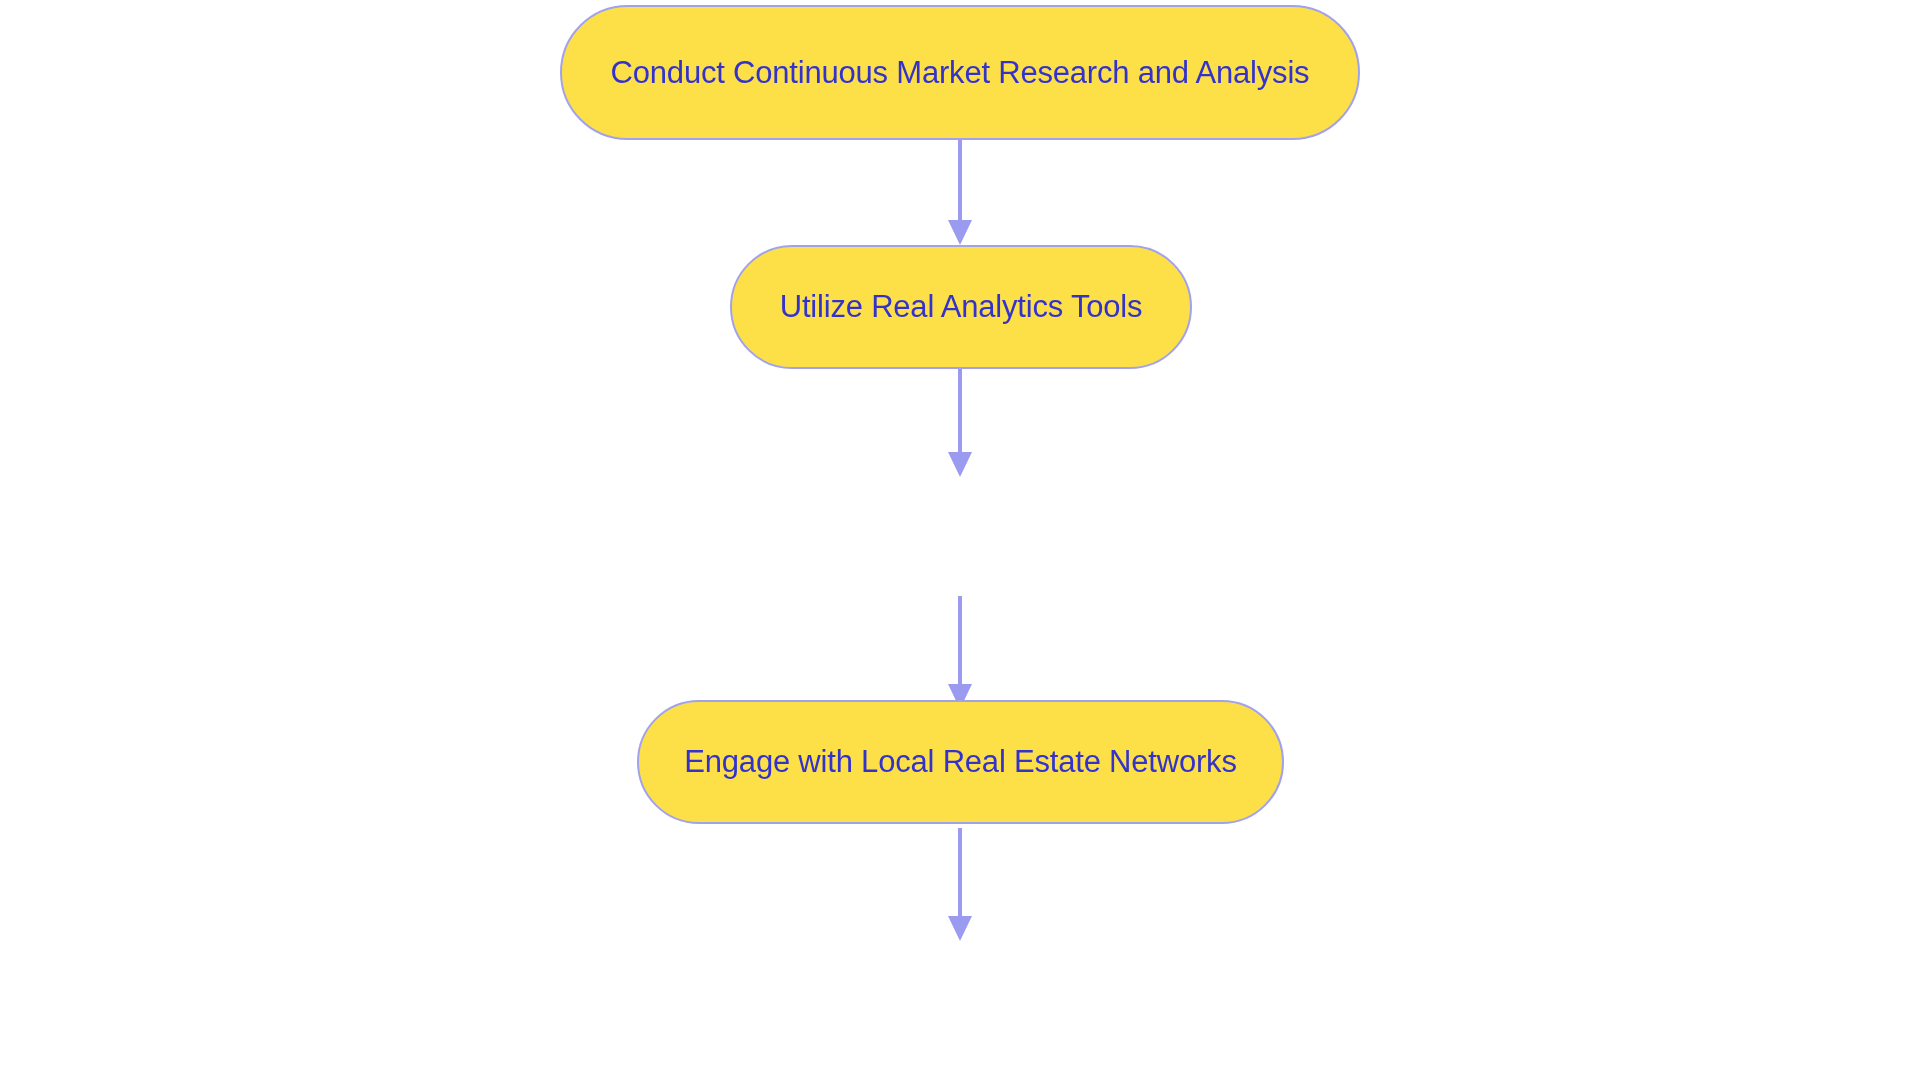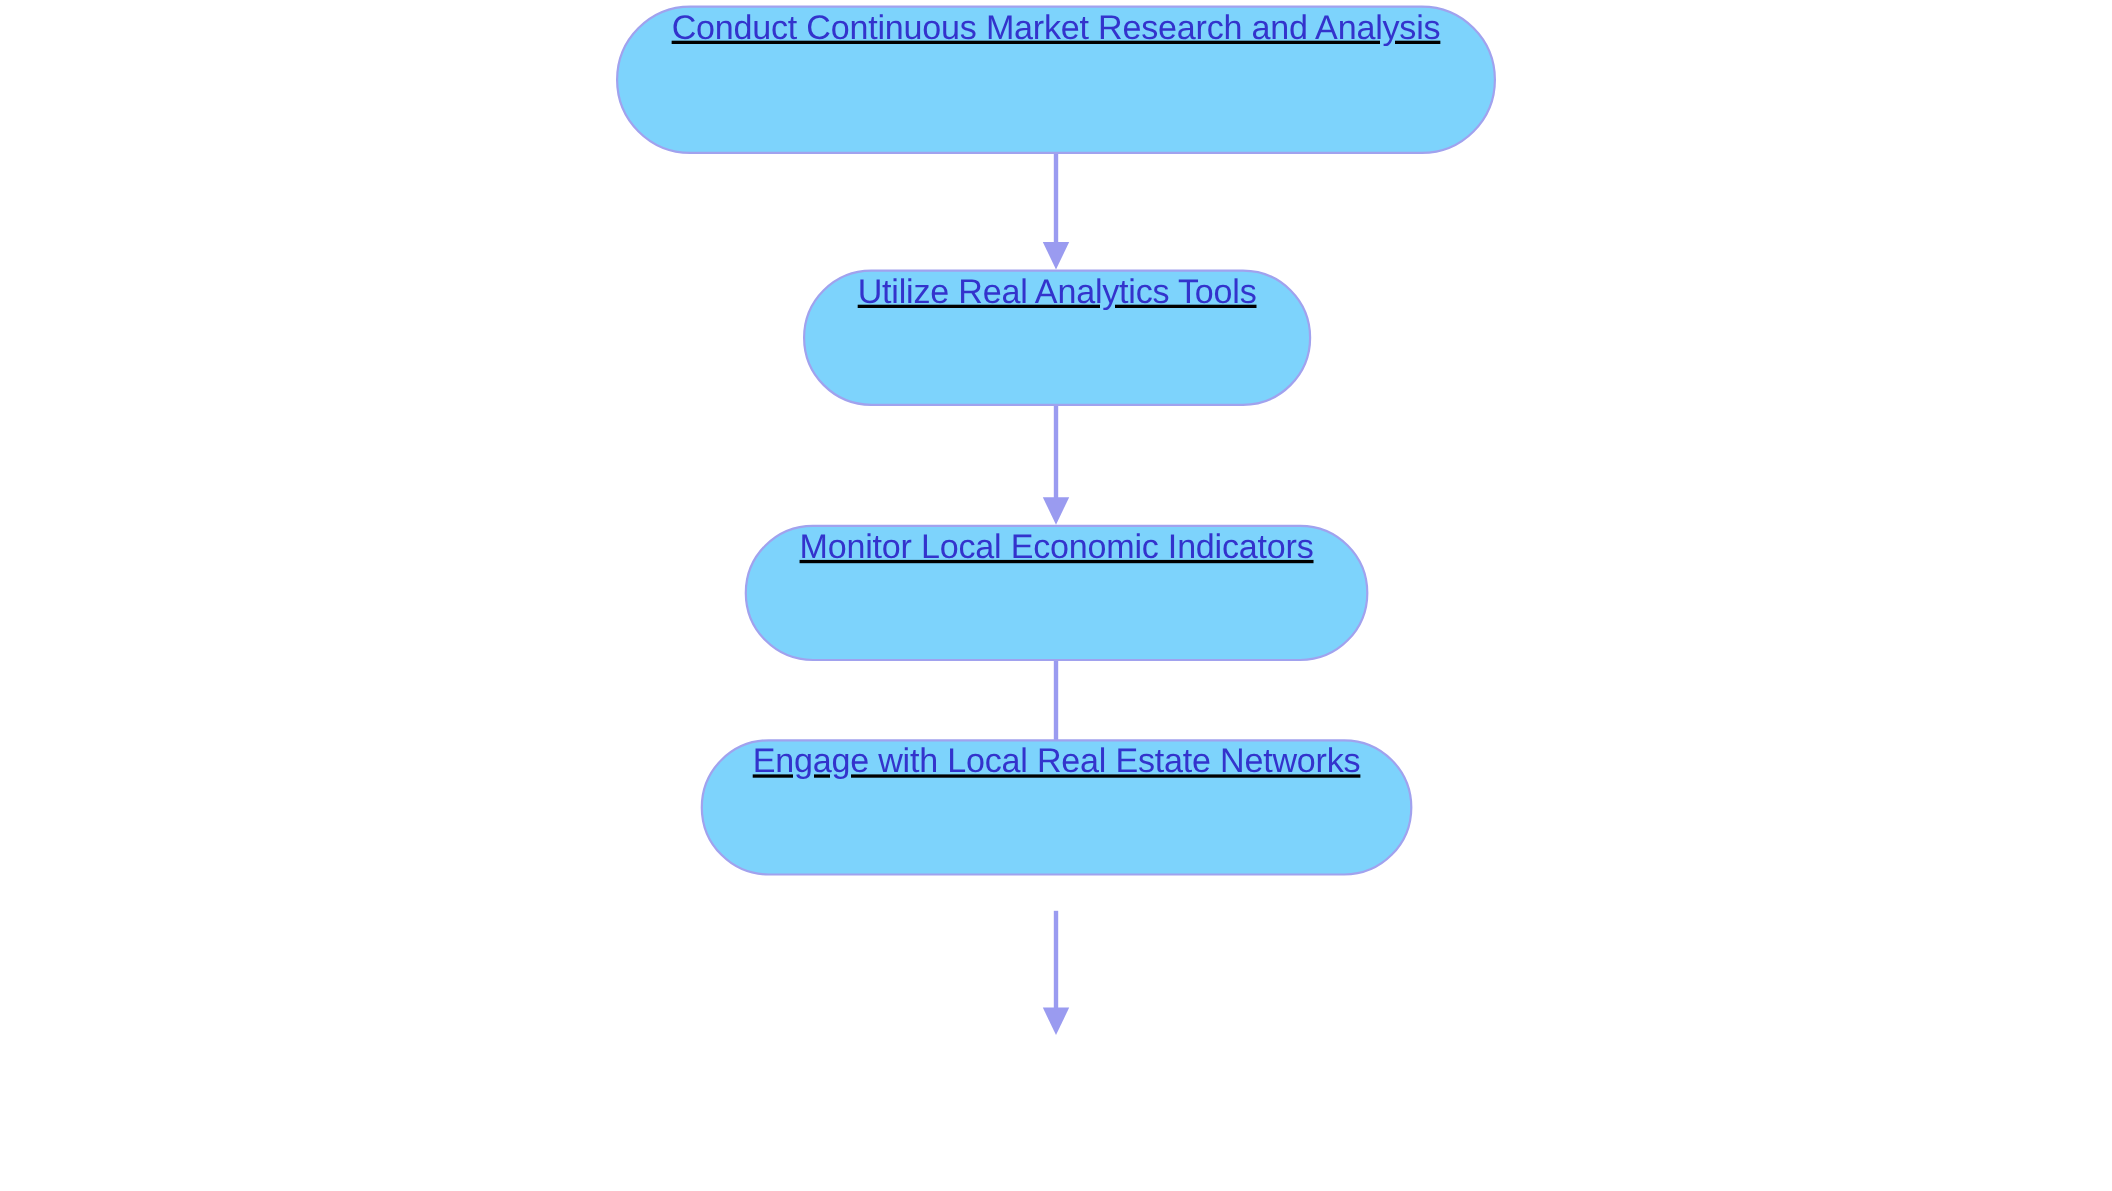--- a/index.html
+++ b/index.html
@@ -19,26 +19,26 @@
     position: relative;
     width: 1920px;
     height: 1083px;
     background: #ffffff;
   }
 
   .flow-node {
     position: absolute;
     box-sizing: border-box;
     display: flex;
+    align-items: center;
     justify-content: center;
-    background: #7dd3fc;
+    background: #fde047;
     border: 2px solid #a1a2ee;
     border-radius: 999px;
     z-index: 2;
-    text-decoration: underline;
   }
 
   .flow-node-label {
     color: #3333cc;
     font-family: "Liberation Sans", "DejaVu Sans", sans-serif;
     font-size: 31px;
     font-weight: 400;
     letter-spacing: -0.2px;
     line-height: 1.15;
     white-space: nowrap;
@@ -89,22 +89,19 @@
   </svg>
 
   <div class="flow-node" style="left:560px; top:5px; width:800px; height:135px;">
     <span class="flow-node-label">Conduct Continuous Market Research and Analysis</span>
   </div>
 
   <div class="flow-node" style="left:730px; top:245px; width:462px; height:124px;">
     <span class="flow-node-label">Utilize Real Analytics Tools</span>
   </div>
 
-  <div class="flow-node" style="left:677px; top:477px; width:567px; height:124px;">
-    <span class="flow-node-label">Monitor Local Economic Indicators</span>
-  </div>
 
-  <div class="flow-node" style="left:637px; top:672px; width:647px; height:124px;">
+  <div class="flow-node" style="left:637px; top:700px; width:647px; height:124px;">
     <span class="flow-node-label">Engage with Local Real Estate Networks</span>
   </div>
 
 
 </div>
 
 </body></html>

